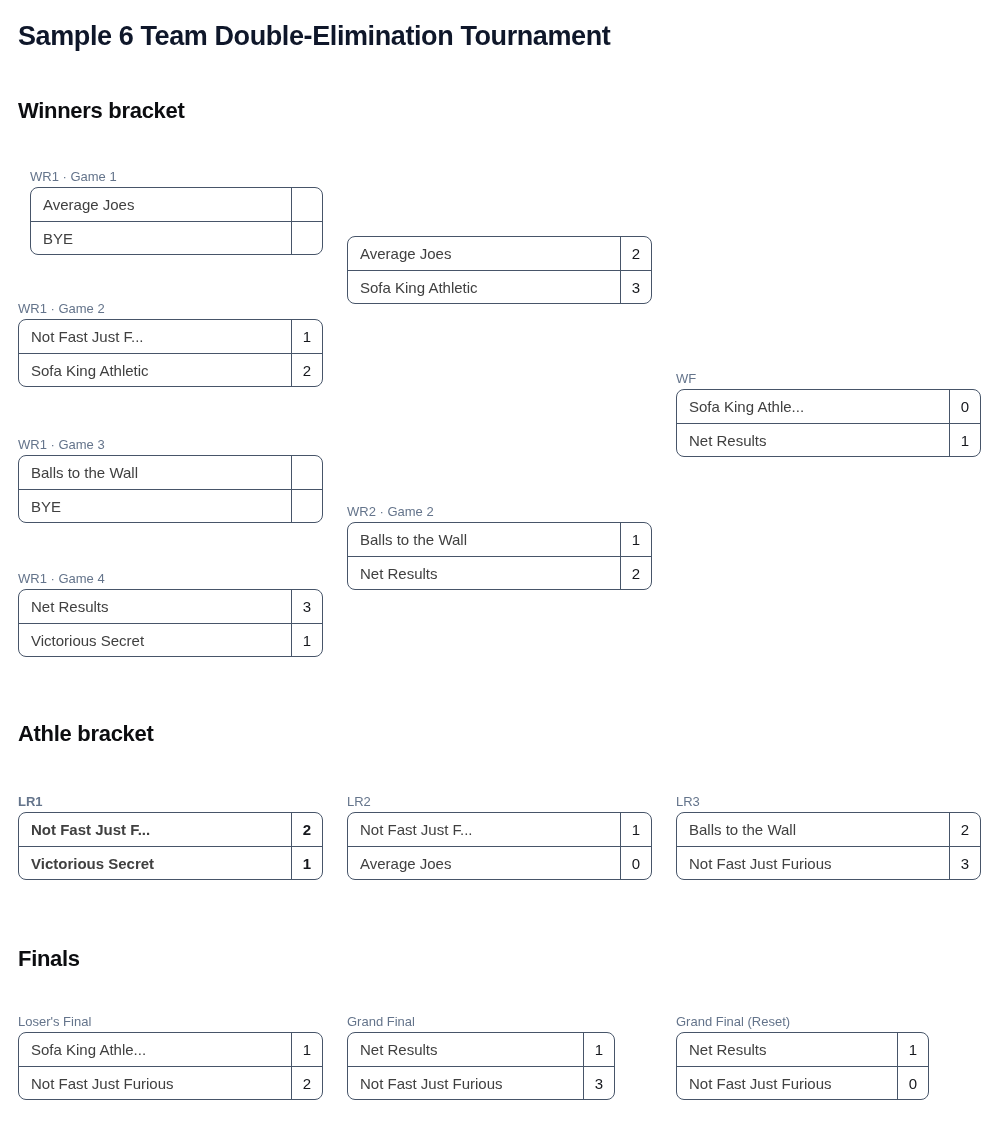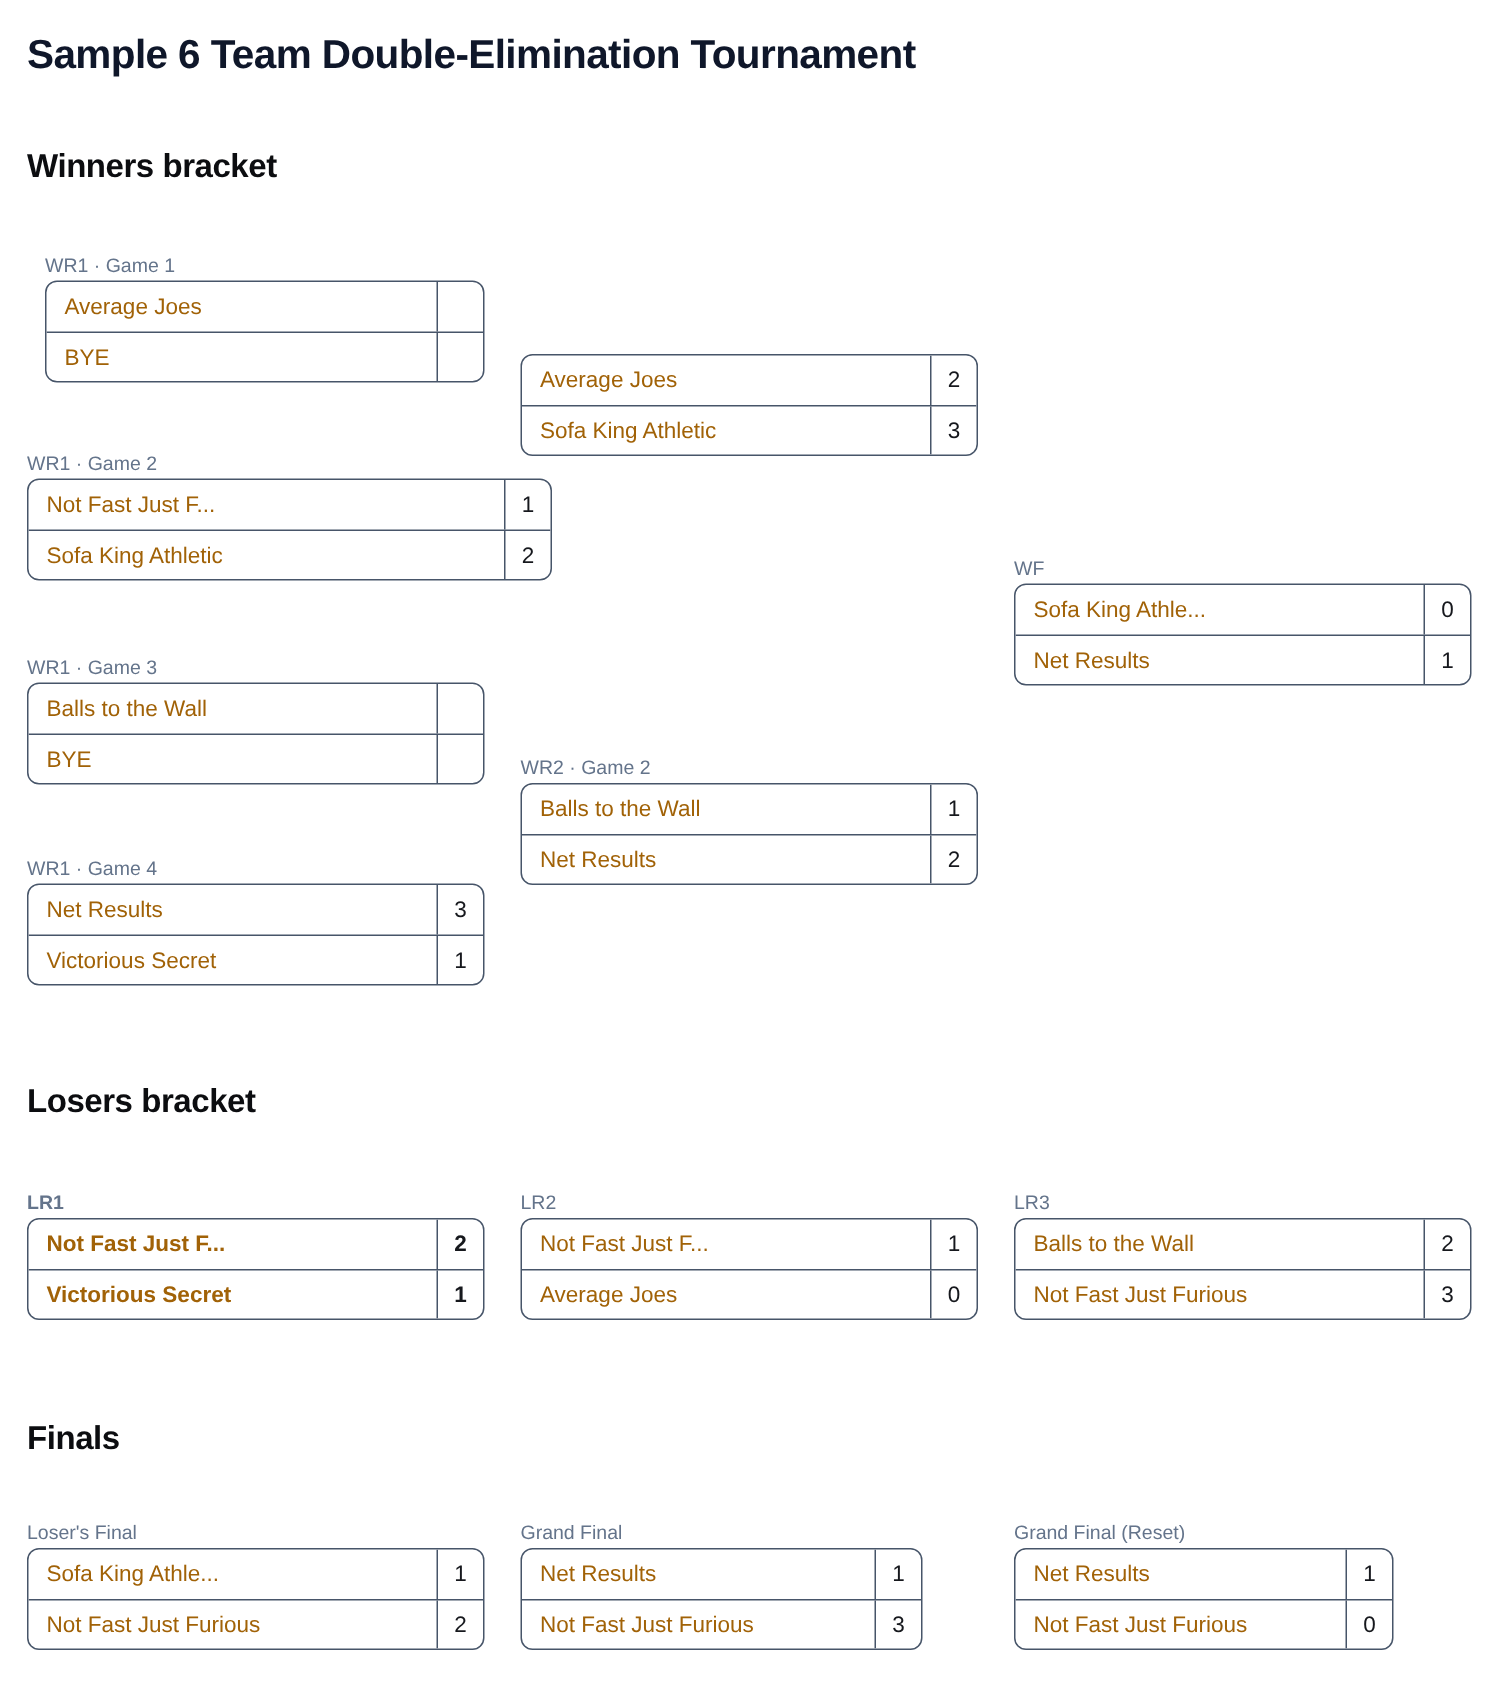--- a/index.html
+++ b/index.html
@@ -48,21 +48,21 @@
   }
   .team-row { display: flex; height: 33px; align-items: stretch; }
   .team-row + .team-row { border-top: 1.5px solid #475569; }
   .team-name {
     flex: 1;
     display: flex;
     align-items: center;
     padding-left: 12px;
     padding-right: 6px;
     font-size: 15px;
-    color: #a16207;
+    color: #404040;
     white-space: nowrap;
     overflow: hidden;
   }
   .team-score {
     width: 31px;
     border-left: 1.5px solid #475569;
     display: flex;
     align-items: center;
     justify-content: center;
     font-size: 15px;
@@ -84,21 +84,21 @@
             <div class="team-row">
               <span class="team-name">Average Joes</span>
               <span class="team-score"></span>
             </div>
             <div class="team-row">
               <span class="team-name">BYE</span>
               <span class="team-score"></span>
             </div>
           </div>
         </div>
-        <div class="match" style="left: 0px; top: 132px; width: 350px;">
+        <div class="match" style="left: 0px; top: 132px; width: 305px;">
           <div class="match-label">WR1 · Game 2</div>
           <div class="match-box">
             <div class="team-row">
               <span class="team-name">Not Fast Just F...</span>
               <span class="team-score">1</span>
             </div>
             <div class="team-row">
               <span class="team-name">Sofa King Athletic</span>
               <span class="team-score">2</span>
             </div>
@@ -165,21 +165,21 @@
             <div class="team-row">
               <span class="team-name">Net Results</span>
               <span class="team-score">1</span>
             </div>
           </div>
         </div>
       </div>
   </section>
 
   <section class="section-losers">
-    <h2>Losers bracket</h2>
+    <h2>Athle bracket</h2>
     <div class="bracket" style="height: 88px;">
         <div class="match" style="left: 0px; top: 0px; width: 305px; font-weight: bold;">
           <div class="match-label">LR1</div>
           <div class="match-box">
             <div class="team-row">
               <span class="team-name">Not Fast Just F...</span>
               <span class="team-score">2</span>
             </div>
             <div class="team-row">
               <span class="team-name">Victorious Secret</span>

